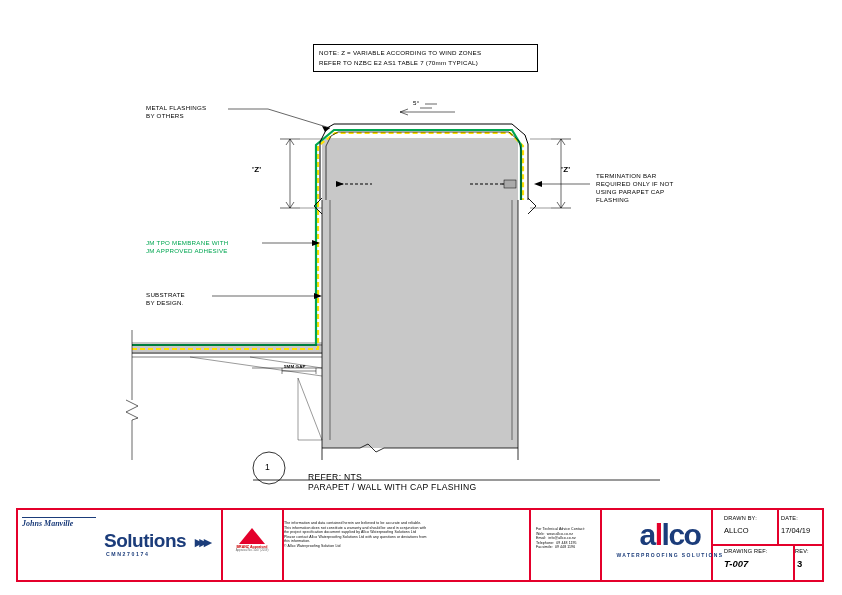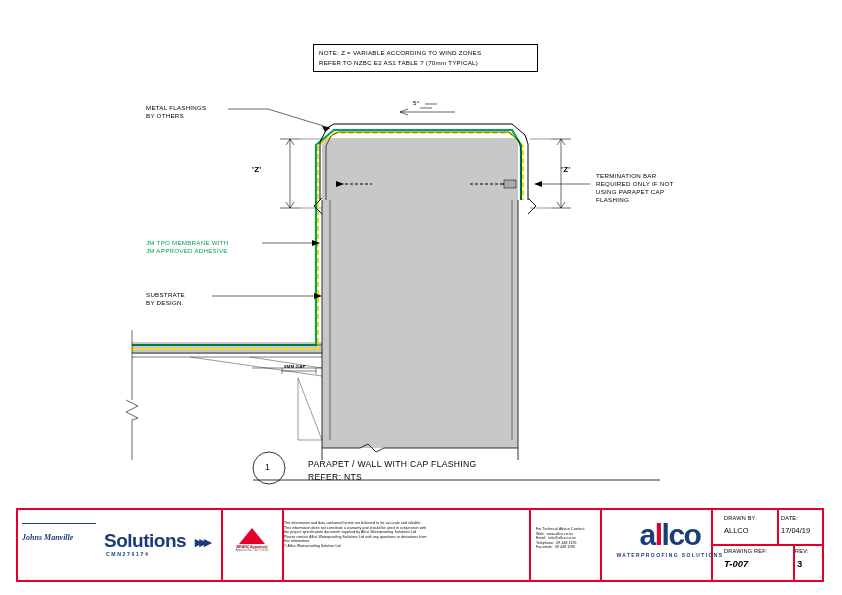--- a/index.html
+++ b/index.html
@@ -71,22 +71,22 @@
     letter-spacing: -1px;
     line-height: 30px;
   }
   .jm-sub {
     font-family: "Liberation Serif", serif;
     font-style: italic;
     font-weight: bold;
     font-size: 8px;
     color: #1b3c7a;
     border-top: 1px solid #1b3c7a;
-    padding-top: 9px;
-    margin-top: 7px;
+    padding-top: 1px;
+    margin-top: 1px;
   }
   .codemark {
     position: absolute;
     left: 104px;
     top: 530px;
     color: #1b3c7a;
     font-weight: bold;
     font-size: 19px;
     letter-spacing: -0.5px;
   }
@@ -285,21 +285,21 @@
   <div class="txt" style="left:596px; top:196px;">FLASHING</div>
 
   <div class="txt tiny bold" style="left:284px; top:364px;">5MM GAP</div>
 
   <div class="txt" style="left:413px; top:99px;">5°</div>
 
   <div class="txt bold" style="left:252px; top:166px; font-size:8px;">'Z'</div>
   <div class="txt bold" style="left:561px; top:166px; font-size:8px;">'Z'</div>
 
   <div class="txt big" style="left:265px; top:462px;">1</div>
-  <div class="txt big" style="left:308px; top:459px;">PARAPET / WALL WITH CAP FLASHING</div>
+  <div class="txt big" style="left:308px; top:482px;">PARAPET / WALL WITH CAP FLASHING</div>
   <div class="txt big" style="left:308px; top:472px;">REFER: NTS</div>
 
   <div class="titleblock">
 
     <div class="tb-cellline" style="left:203px; top:0; width:1.5px; height:70px;"></div>
     <div class="tb-cellline" style="left:264px; top:0; width:1.5px; height:70px;"></div>
     <div class="tb-cellline" style="left:511px; top:0; width:1.5px; height:70px;"></div>
     <div class="tb-cellline" style="left:582px; top:0; width:1.5px; height:70px;"></div>
     <div class="tb-cellline" style="left:693px; top:0; width:1.5px; height:70px;"></div>
     <div class="tb-cellline" style="left:693px; top:34px; width:113px; height:1.5px;"></div>

